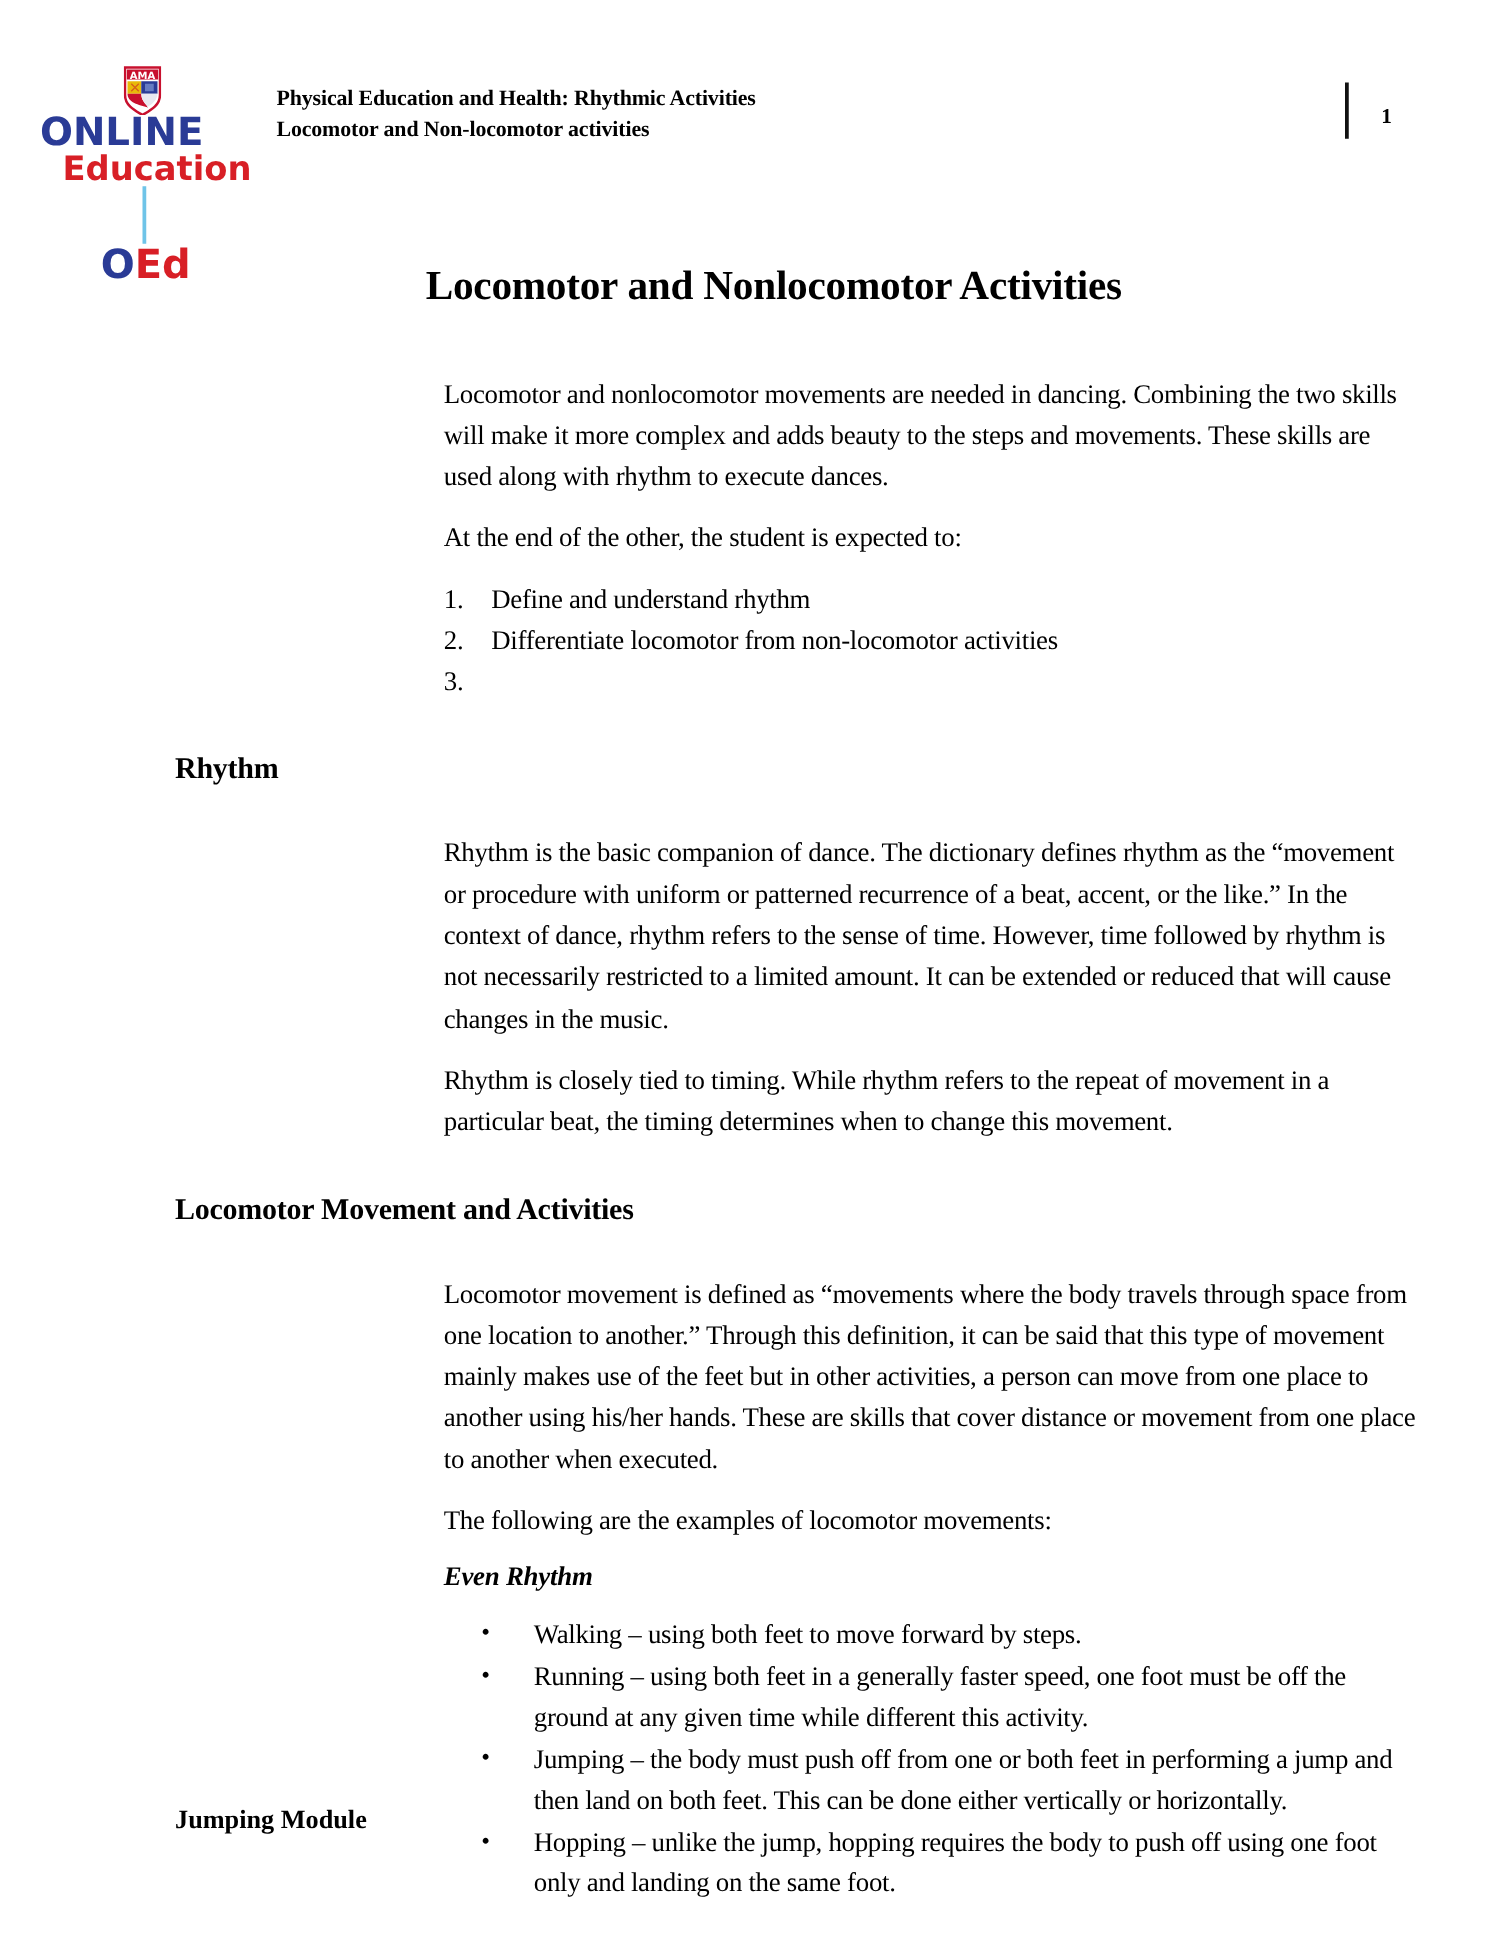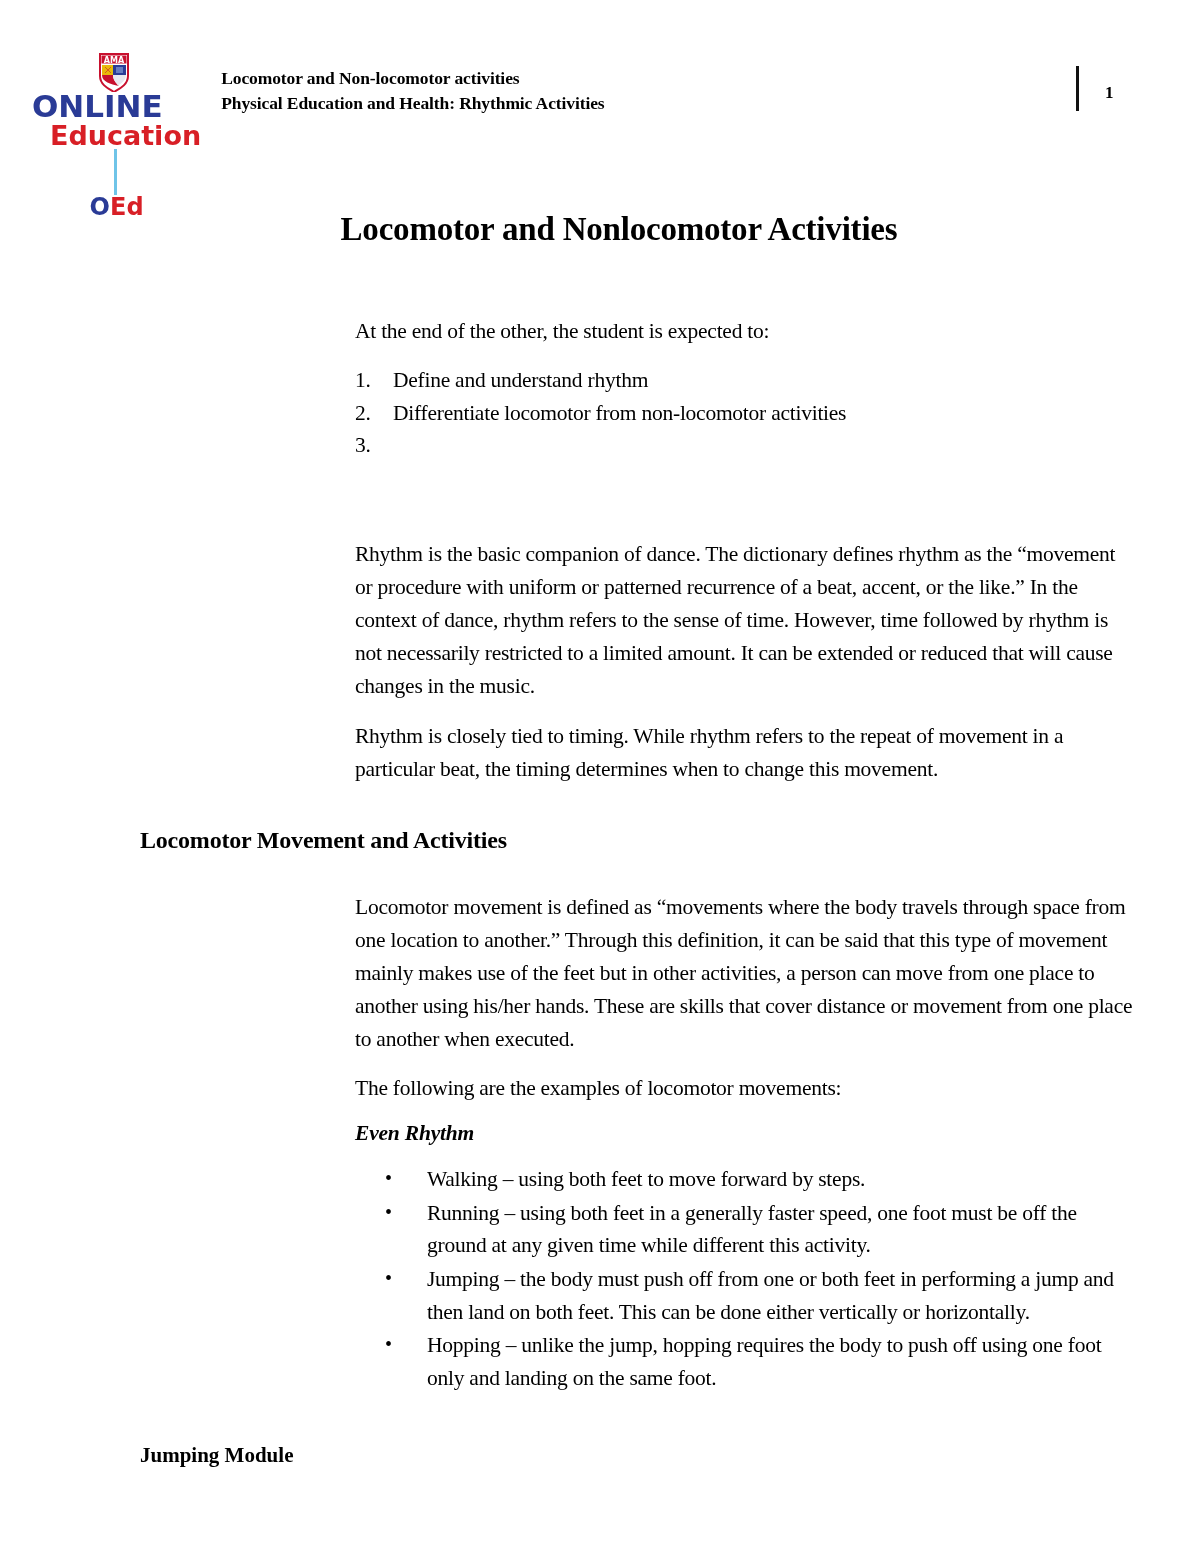--- a/index.html
+++ b/index.html
@@ -73,21 +73,21 @@
     width: 3px;
     height: 46px;
     background: #6FC4E8;
     margin: 0 7px 0 5px;
     flex: none;
   }
 
   .logo-oed {
     font-family: "DejaVu Sans", sans-serif;
     font-weight: bold;
-    font-size: 24px;
+    font-size: 32px;
     line-height: 1;
     white-space: nowrap;
   }
   .oed-o { color: #2A3B96; }
   .oed-ed { color: #D81F26; }
 
   .header-titles {
     margin-left: 20px;
     padding-top: 14px;
     font-family: "Liberation Serif", serif;
@@ -248,38 +248,39 @@
       <span class="logo-online">ONLINE</span>
       <span class="logo-education">Education</span>
     </div>
 
     <div class="logo-divider"></div>
 
     <div class="logo-oed"><span class="oed-o">O</span><span class="oed-ed">Ed</span></div>
   </div>
 
   <div class="header-titles">
+    <div>Physical Education and Health: Rhythmic Activities</div>
     <div>Locomotor and Non-locomotor activities</div>
-    <div>Physical Education and Health: Rhythmic Activities</div>
   </div>
 
   <div class="header-pagenum-wrap">
     <div class="header-rule"></div>
     <div class="header-pagenum">1</div>
   </div>
 </div>
 
 <div class="doc-body">
 
   <h1 class="doc-title">Locomotor and Nonlocomotor Activities</h1>
 
   <div class="gap-24"></div>
   <div class="gap-24"></div>
 
   <div class="indent-col">
+    <p class="body-text">Locomotor and nonlocomotor movements are needed in dancing. Combining the two skills will make it more complex and adds beauty to the steps and movements. These skills are used along with rhythm to execute dances.</p>
     <div class="gap-16"></div>
     <p class="body-text">At the end of the other, the student is expected to:</p>
     <div class="gap-16"></div>
     <ol class="objectives">
       <li>
         <span class="num">1.</span>
         <span>Define and understand rhythm</span>
       </li>
       <li>
         <span class="num">2.</span>
@@ -287,20 +288,21 @@
       </li>
       <li>
         <span class="num">3.</span>
       </li>
     </ol>
   </div>
 
   <div class="gap-24"></div>
   <div class="gap-16"></div>
 
+  <h2 class="section-heading">Rhythm</h2>
 
   <div class="gap-24"></div>
   <div class="gap-12"></div>
 
   <div class="indent-col">
     <p class="body-text">Rhythm is the basic companion of dance. The dictionary defines rhythm as the “movement or procedure with uniform or patterned recurrence of a beat, accent, or the like.” In the context of dance, rhythm refers to the sense of time. However, time followed by rhythm is not necessarily restricted to a limited amount. It can be extended or reduced that will cause changes in the music.</p>
     <div class="gap-16"></div>
     <p class="body-text">Rhythm is closely tied to timing. While rhythm refers to the repeat of movement in a particular beat, the timing determines when to change this movement.</p>
   </div>
 

